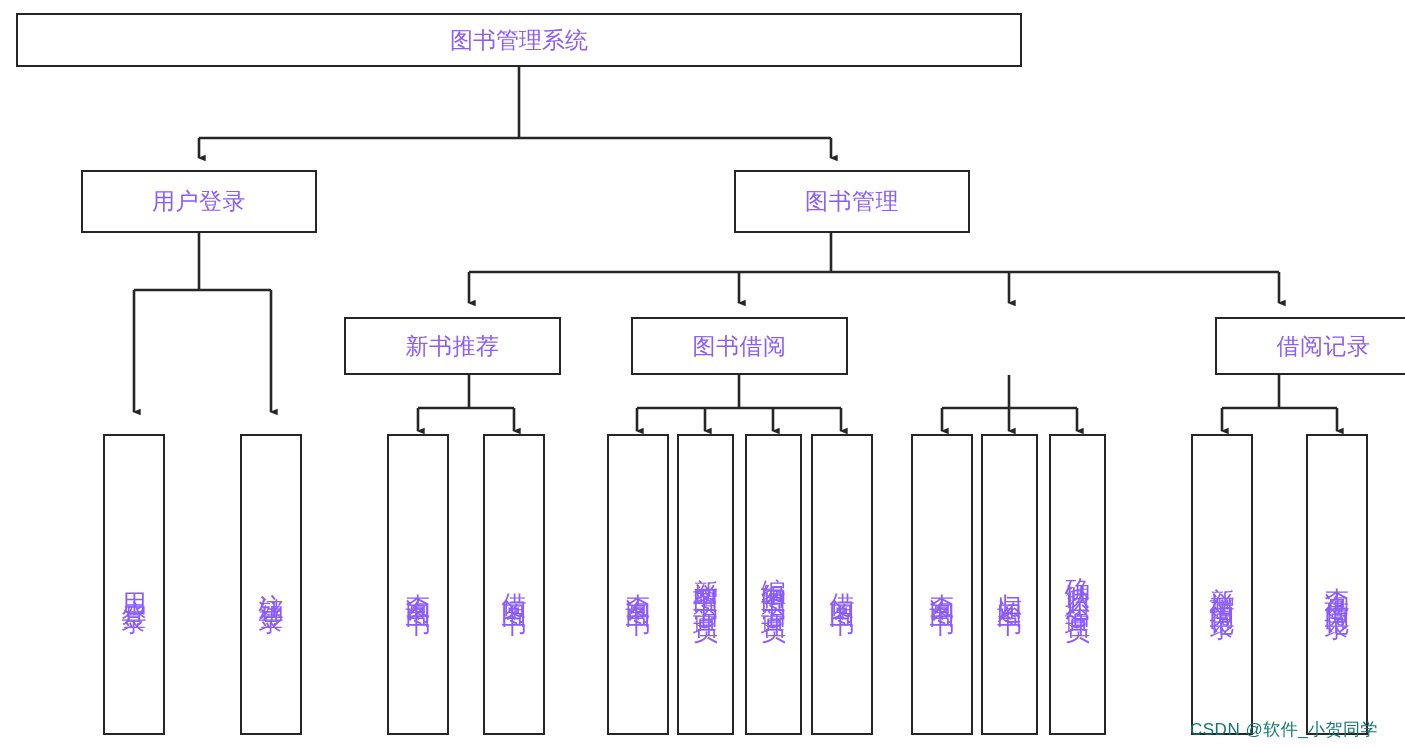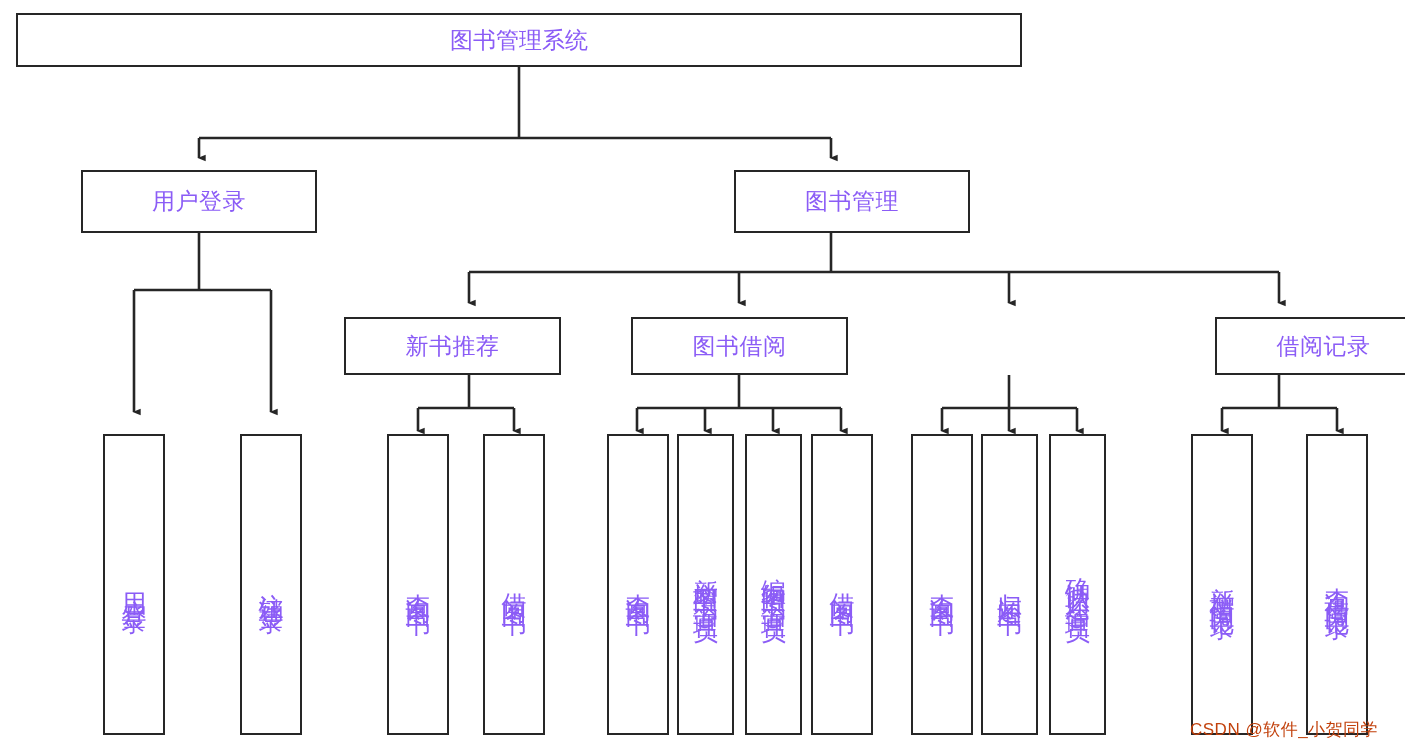--- a/index.html
+++ b/index.html
@@ -56,21 +56,21 @@
   }
   .node.v .vtext {
     writing-mode: vertical-rl;
     text-orientation: upright;
     display: block;
     white-space: normal;
   }
   .watermark {
     position: absolute;
     font-size: 17px;
-    color: #c2410c;
+    color: #0f766e;
     white-space: nowrap;
     letter-spacing: 0.5px;
   }
 </style>
 </head>
 <body>
 
 <div id="canvas">
 
   <svg id="wires" viewBox="0 0 1405 747" xmlns="http://www.w3.org/2000/svg">

